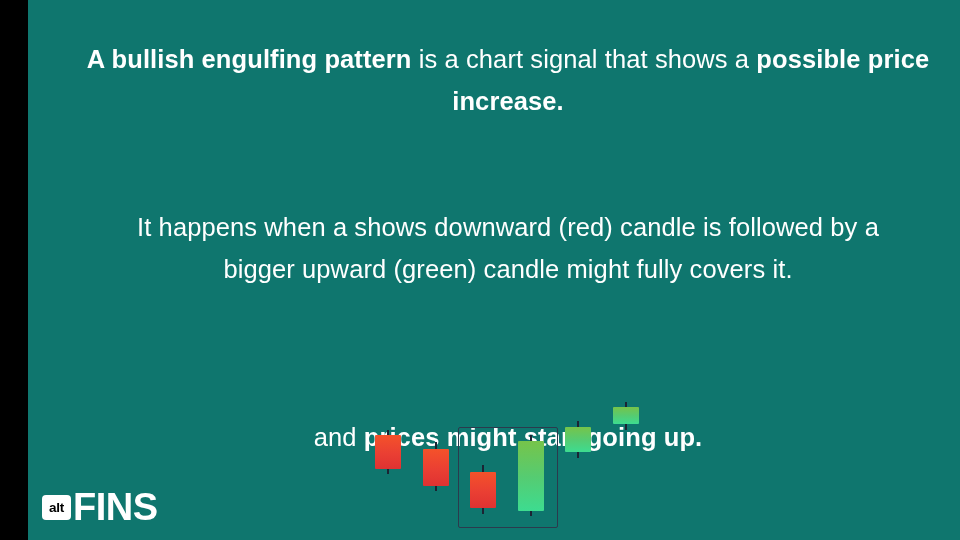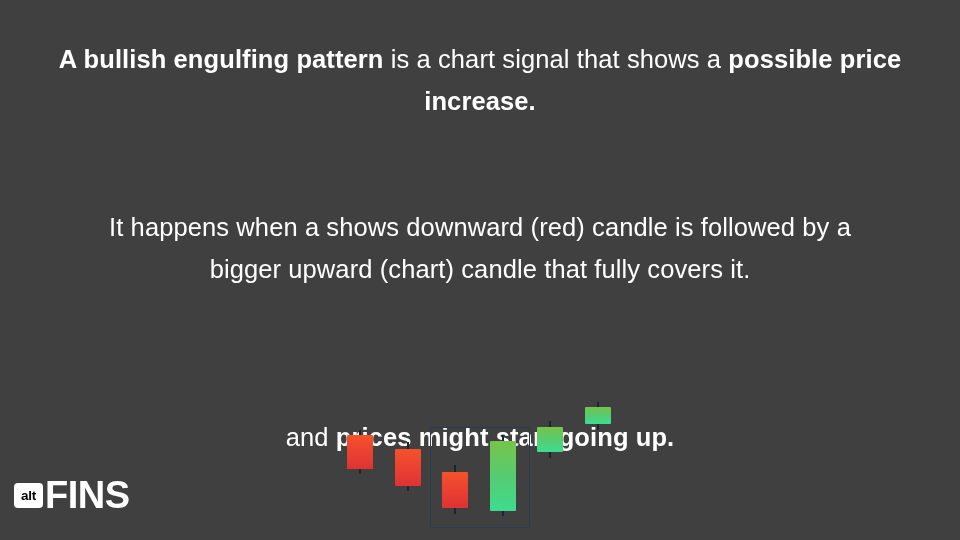--- a/index.html
+++ b/index.html
@@ -13,21 +13,22 @@
     overflow: hidden;
     position: relative;
     font-family: "Liberation Sans", sans-serif;
     background: #000000;
     color: #ffffff;
   }
 
   #slide {
     position: absolute;
     inset: 0;
-    background: #404040;
+    background: #0f766e;
+    margin-left: 28px;
   }
 
   
   .copy {
     position: absolute;
     left: 0;
     top: 0;
     width: 960px;
     padding-top: 38px;
     box-sizing: border-box;
@@ -84,21 +85,21 @@
     position: absolute;
     border: 1px solid #2b3a4d;
     border-radius: 2px;
     background: transparent;
   }
 
   
   #logo {
     position: absolute;
     left: 14px;
-    bottom: 30px;
+    bottom: 18px;
     display: flex;
     align-items: center;
     height: 30px;
   }
   #logo .badge {
     width: 29px;
     height: 25px;
     background: #ffffff;
     border-radius: 4px;
     display: flex;
@@ -124,21 +125,21 @@
 </style>
 </head>
 <body>
 
 <div id="slide">
 
   <div class="copy">
 
     <p class="para p1"><b>A bullish engulfing pattern</b><span> is a chart signal that shows a </span><b>possible price increase.</b></p>
 
-    <p class="para p2"><span>It happens when a shows downward (red) candle is followed by a</span><br><span>bigger upward (chart) candle that fully covers it.</span></p>
+    <p class="para p2"><span>It happens when a shows downward (red) candle is followed by a</span><br><span>bigger upward (green) candle might fully covers it.</span></p>
 
     <p class="para p3"><br><span>and </span><b>prices might start going up.</b></p>
 
   </div>
 
   <div id="chart">
 
     <div class="highlight-box" id="highlight-box" style="left: 430px; top: 427.2px; width: 97.5px; height: 99.2px;"></div>
 
     <div class="candle" id="candle-0" style="left: 347px; top: 429.6px; width: 26px; height: 44.8px;">

